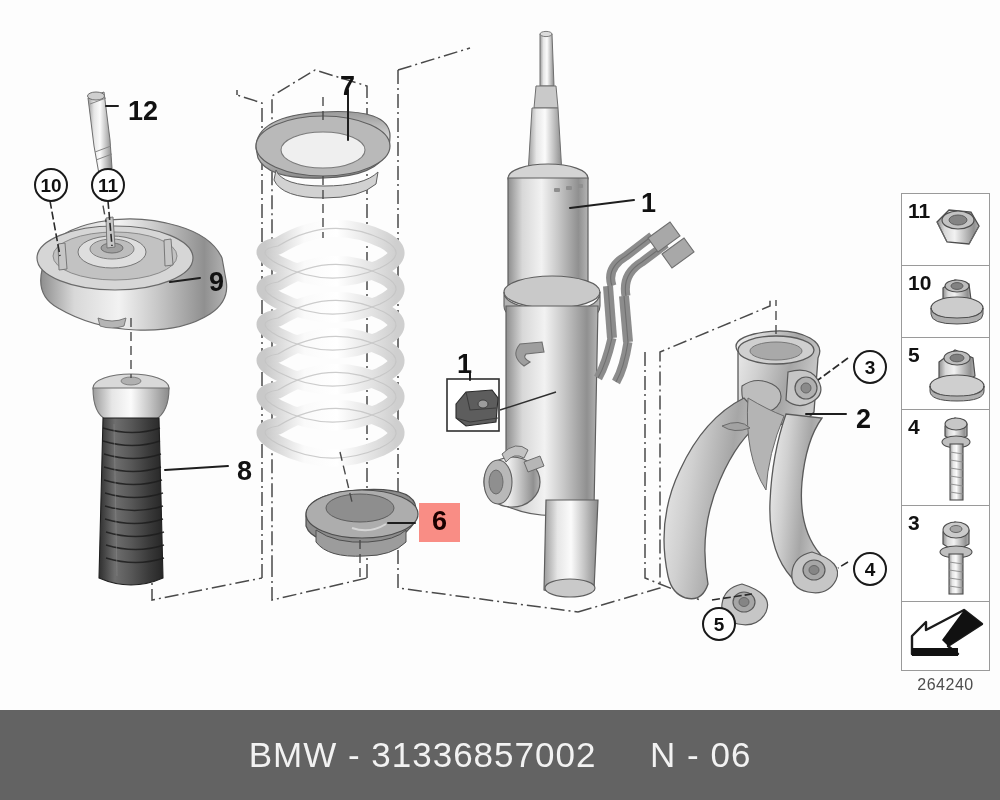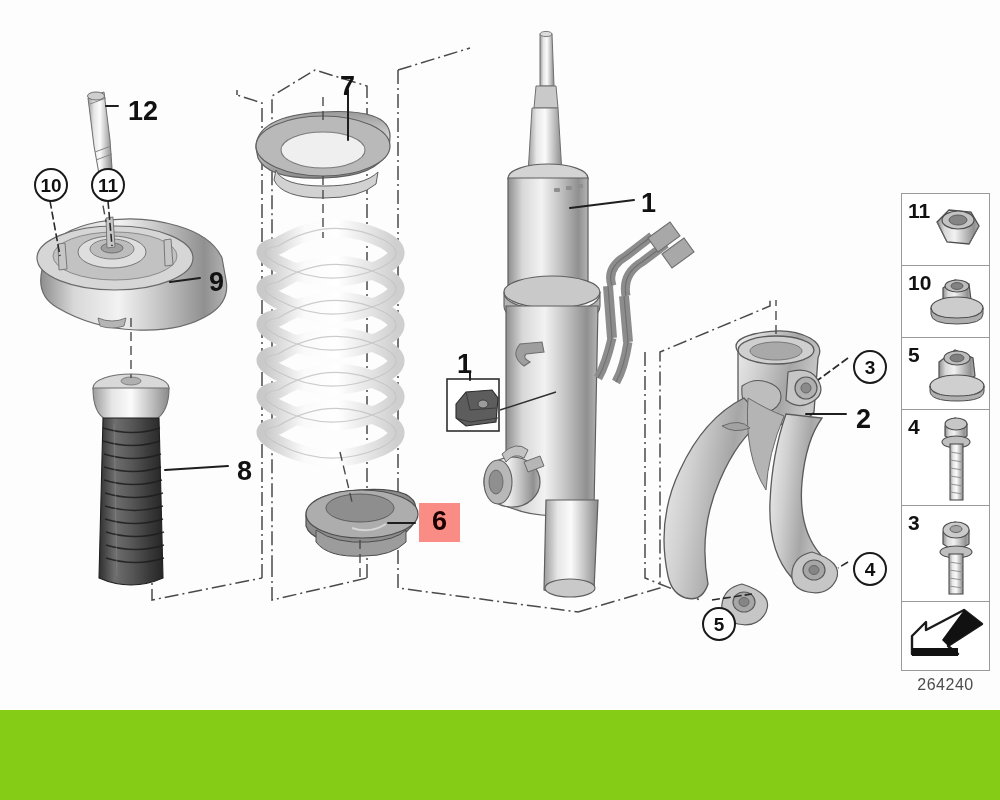--- a/index.html
+++ b/index.html
@@ -8,21 +8,21 @@
     padding: 0;
     background: #ffffff;
   }
   body {
     font-family: "Liberation Sans", sans-serif;
   }
   #page {
     position: relative;
     width: 1000px;
     height: 800px;
-    background: #84cc16;
+    background: #22c55e;
     overflow: hidden;
   }
   
   #canvas-area {
     position: absolute;
     left: 0; top: 0;
     width: 1000px;
     height: 710px;
     background: #fdfdfd;
   }
@@ -514,13 +514,16 @@
           <path d="M10 34 L24 20 L24 28 L62 8 L80 22 L46 44 L56 52 L10 52 Z" fill="#ffffff" stroke="#1b1b1b" stroke-width="2.4" stroke-linejoin="round"></path>
           <path d="M62 8 L80 22 L46 44 L40 38 Z" fill="#111111"></path>
           <path d="M10 46 L56 46 L56 54 L10 54 Z" fill="#111111"></path>
         </svg>
       </div>
     </div>
 
     <div id="drawing-number">264240</div>
   </div>
 
+  <div id="footer">
+    <span id="footer-text">BMW - 31336857002     N - 06</span>
+  </div>
 </div>
 
 </body></html>

